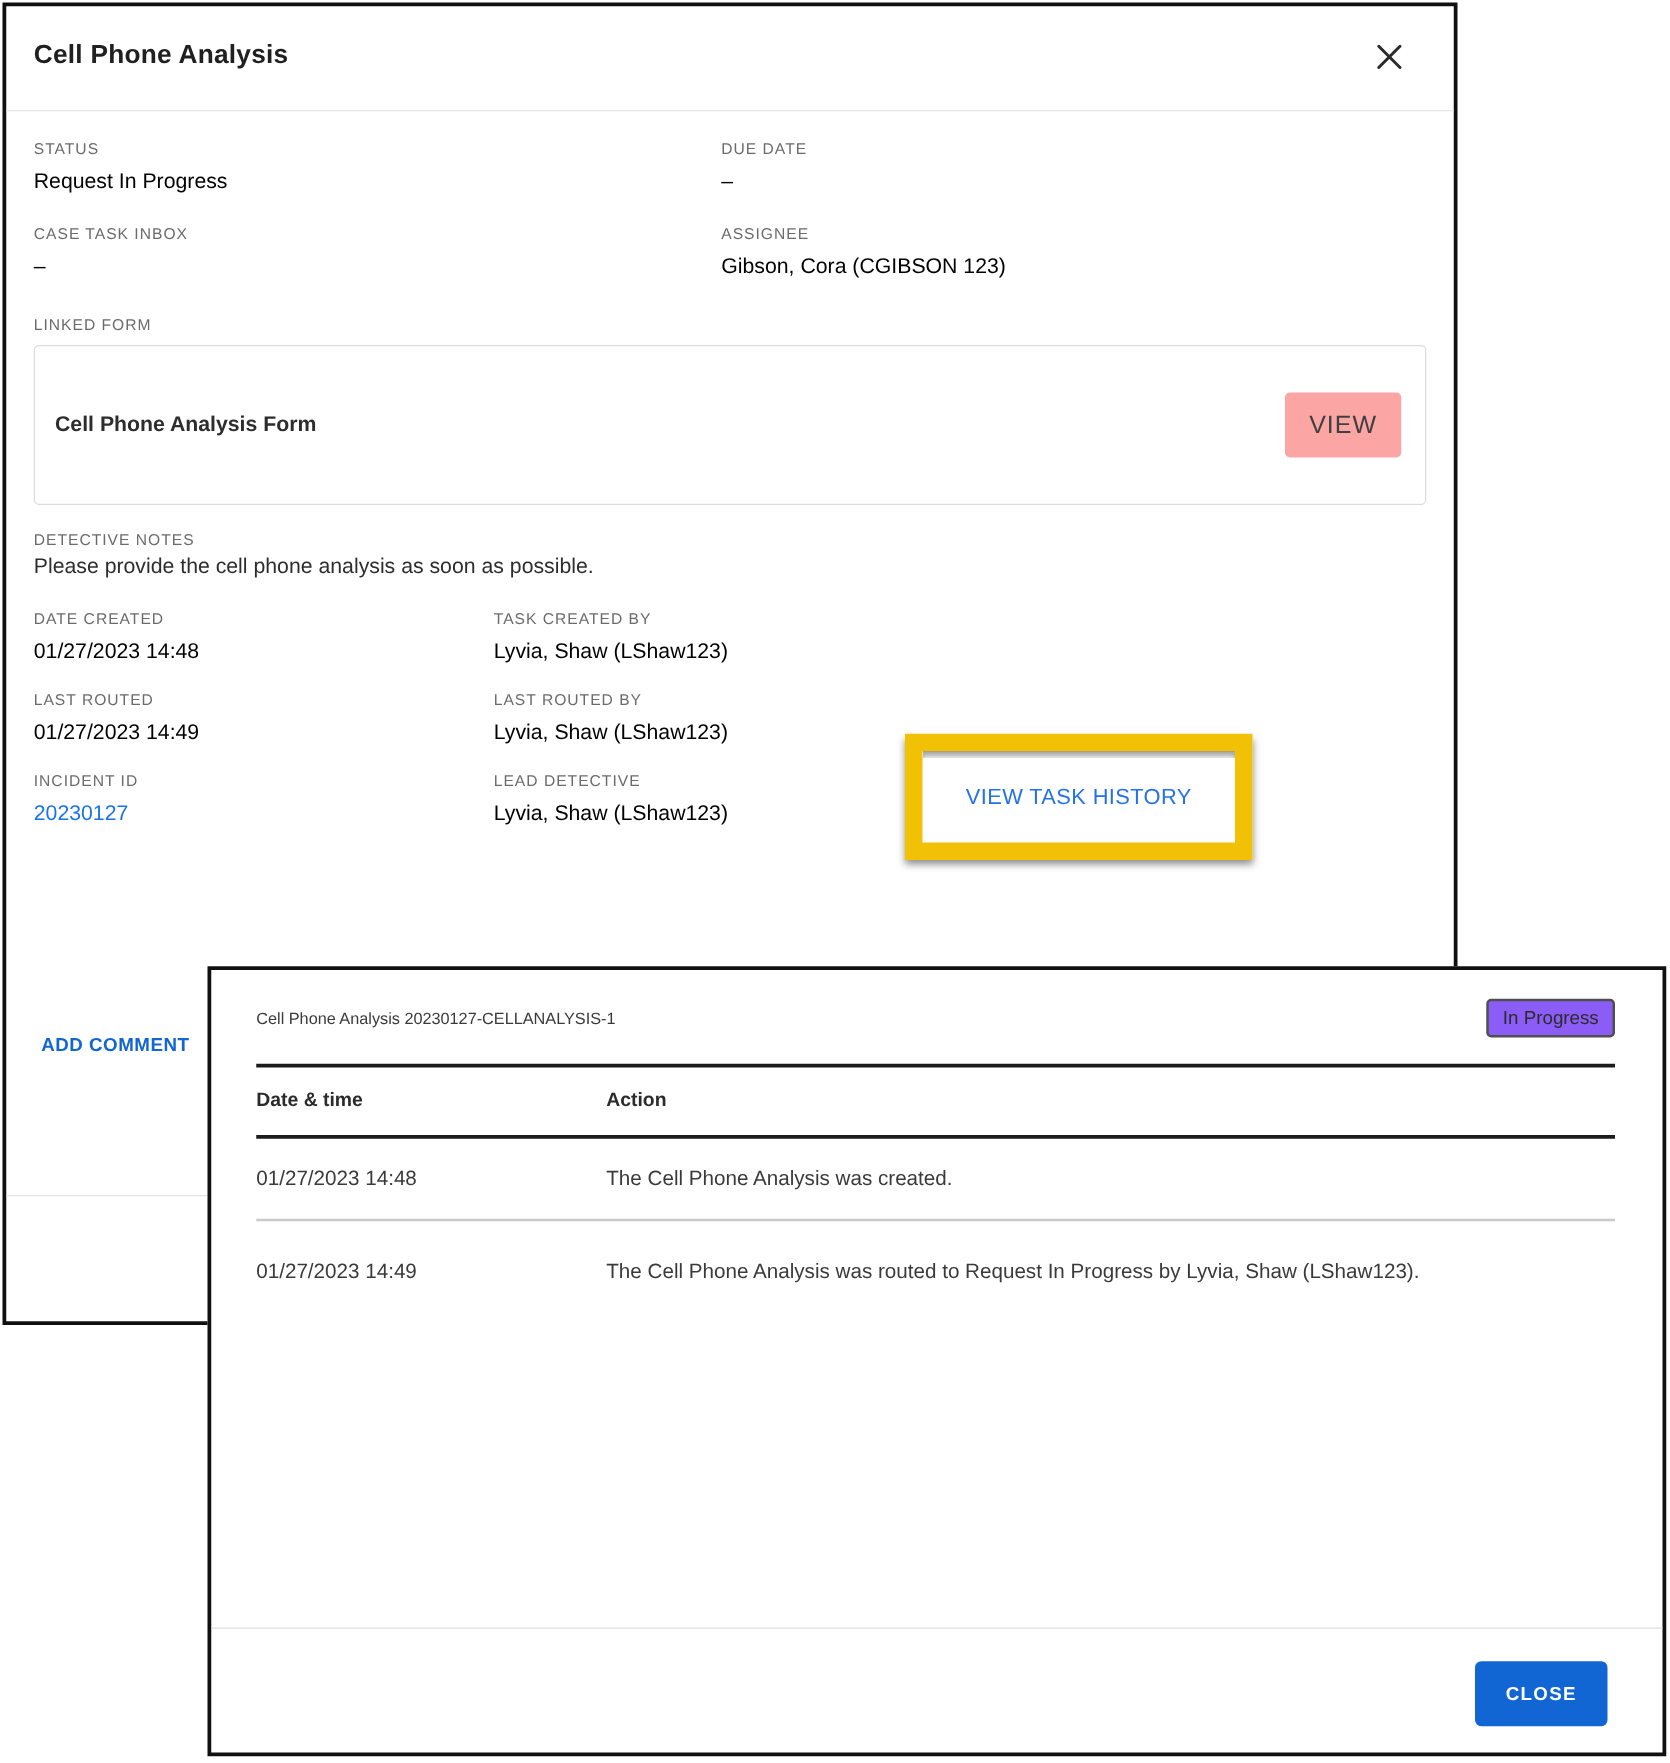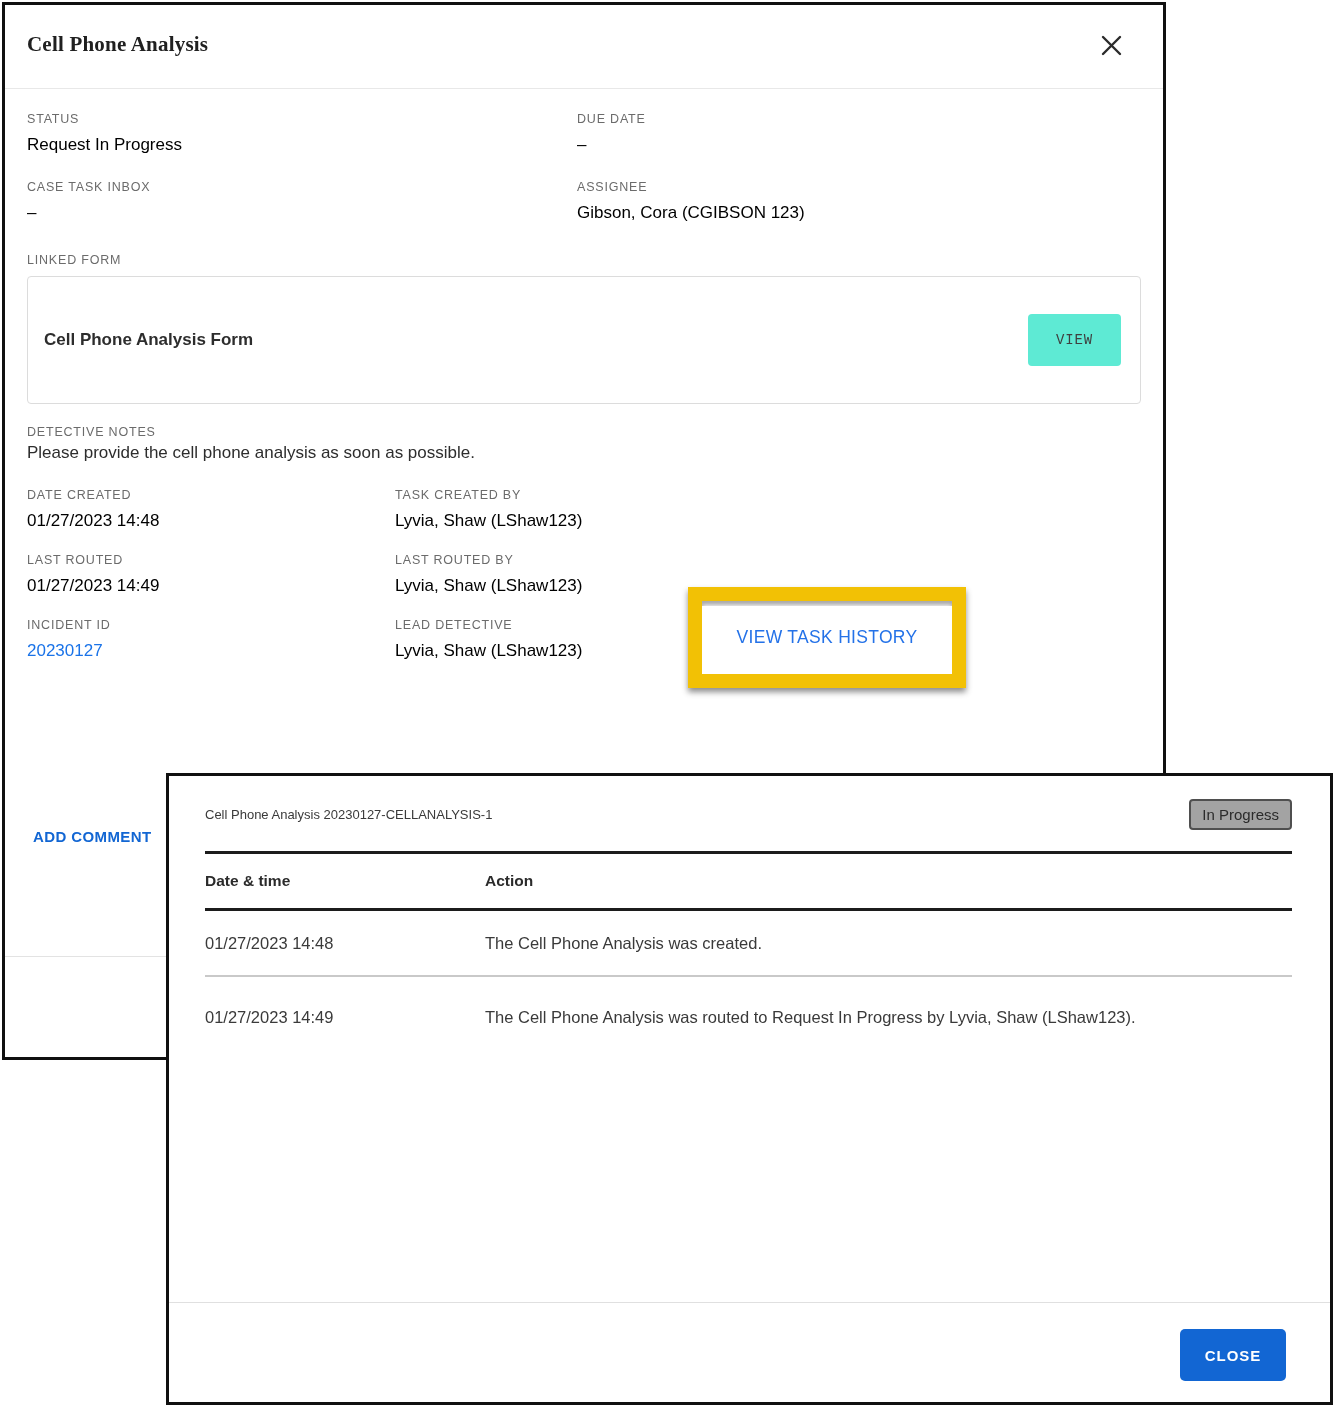--- a/index.html
+++ b/index.html
@@ -11,67 +11,67 @@
     --action-blue:#1266d3;
     --highlight-yellow:#f2c105;
   }
 
   .dialog { position:absolute; background:#fff; border:3px solid #101010; }
 
   
   .task-dialog { left:2px; top:2px; width:1164px; height:1058px; z-index:1; }
   .td-header { height:84px; padding:27px 38px 0 22px; border-bottom:1px solid #e8e8e8;
     display:flex; justify-content:space-between; align-items:flex-start; }
-  .dlg-title { font-size:21px; font-weight:bold; color:#202020; letter-spacing:.2px;font-family:Liberation Serif, serif; }
+  .dlg-title { font-size:21px; font-weight:bold; color:#202020; letter-spacing:.2px; }
   .close-btn { background:none; border:none; cursor:pointer; padding:2px; line-height:0; }
   .close-btn svg { display:block; }
 
   .td-body { padding:23px 22px 0 22px; }
 
   .grid2 { display:grid; grid-template-columns:550px 1fr; row-gap:25px; }
   .grid3 { display:grid; grid-template-columns:368px 375px 1fr; row-gap:22px; margin-top:25px; }
 
   .f-label { font-size:12.5px; color:#6b6b6b; letter-spacing:.8px; margin-bottom:9px; }
   .f-value { font-size:17px; color:#000000; }
   .f-link  { font-size:17px; color:var(--link-blue); cursor:pointer; text-decoration:none; }
 
   .section-label { font-size:12.5px; color:#6b6b6b; letter-spacing:.8px; margin-top:30px; }
 
   .linked-form-card { margin-top:9px; height:128px; border:1px solid #dcdcdc; border-radius:4px;
     display:flex; align-items:center; justify-content:space-between; padding:0 19px 0 16px; }
   .form-name { font-size:17px; font-weight:bold; color:#2d2d2d; }
-  .view-btn { width:93px; height:52px; background:#5eead4; border:none; border-radius:4px;
-    font-family:Liberation Mono, monospace; font-size:14px; color:#3f3f3f;
+  .view-btn { width:93px; height:52px; background:#fca5a5; border:none; border-radius:4px;
+    font-family:Liberation Sans, sans-serif; font-size:20px; color:#3f3f3f;
     letter-spacing:.8px; cursor:pointer; }
 
   .notes-value { font-size:17px; color:#2d2d2d; margin-top:4px; }
 
   
-  .highlight-box { position:absolute; left:683px; top:582px; width:278px; height:101px;
+  .highlight-box { position:absolute; left:719px; top:582px; width:278px; height:101px;
     border:14px solid var(--highlight-yellow); background:#fff;
     box-shadow:0 4px 6px rgba(0,0,0,.45); display:flex; align-items:center; justify-content:center; }
   .highlight-box::before { content:""; position:absolute; left:0; right:0; top:0; height:5px;
     box-shadow:inset 0 4px 4px rgba(0,0,0,.35); }
   .vth-link { font-size:17.5px; color:#2472e8; letter-spacing:.3px; text-decoration:none; cursor:pointer; }
 
   .add-comment { position:absolute; left:28px; top:823px; font-size:15px; font-weight:bold;
     color:var(--action-blue); letter-spacing:.4px; cursor:pointer; text-decoration:none; }
 
   .td-footer-divider { position:absolute; left:0; right:0; top:951px; border-top:1px solid #e3e3e3; }
 
   
   .history-dialog { left:166px; top:773px; width:1167px; height:632px; z-index:10; }
   .hd-header { height:85px; padding:28px 42px 0 21px; border-bottom:1px solid #ececec;
     display:flex; justify-content:space-between; align-items:flex-start; }
   .hd-title { font-size:20px; font-weight:bold; color:#202020; }
 
   .hd-body { padding:0 38px 0 36px; }
   .report-row { margin-top:23px; display:flex; justify-content:space-between; align-items:center; }
   .report-name { font-size:13px; color:#3a3a3a; }
-  .status-badge { background:#a3a3a3; border:2px solid #4f4f4f; border-radius:4px;
+  .status-badge { background:#8b5cf6; border:2px solid #4f4f4f; border-radius:4px;
     padding:5px 11px; font-size:15px; color:#2b2b2b; }
 
   .hist-table { margin-top:21px; border-top:3px solid #1c1c1c; }
   .t-row { display:grid; grid-template-columns:280px 1fr; align-items:center; }
   .t-head { height:57px; border-bottom:3px solid #1c1c1c; }
   .t-head .t-cell { font-size:15.5px; font-weight:bold; color:#2b2b2b; }
   .t-cell { font-size:16.5px; color:#3a3a3a; }
   .row-1 { height:66px; border-bottom:2px solid #c9c9c9; }
   .row-2 { padding:24px 0 26px 0; }
   .action-clamp { max-width:660px; line-height:33px; }

